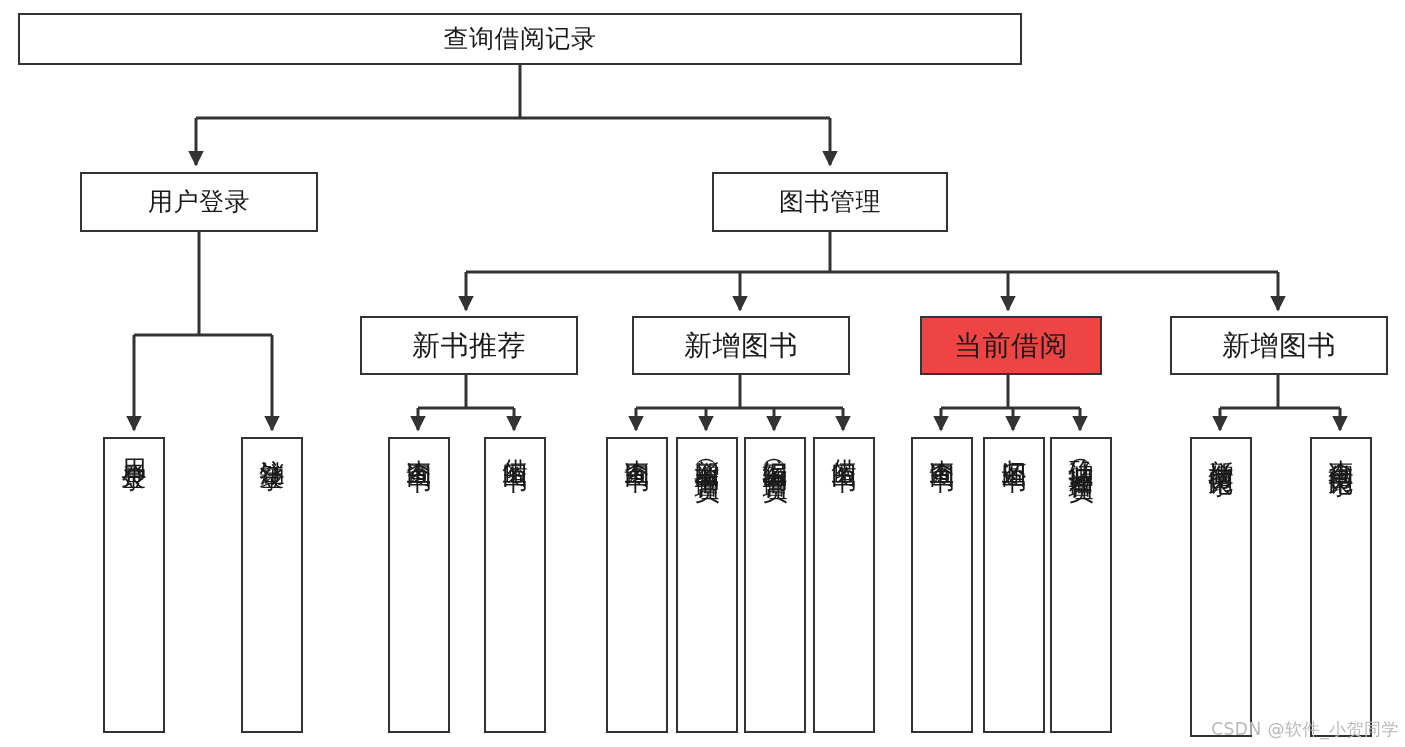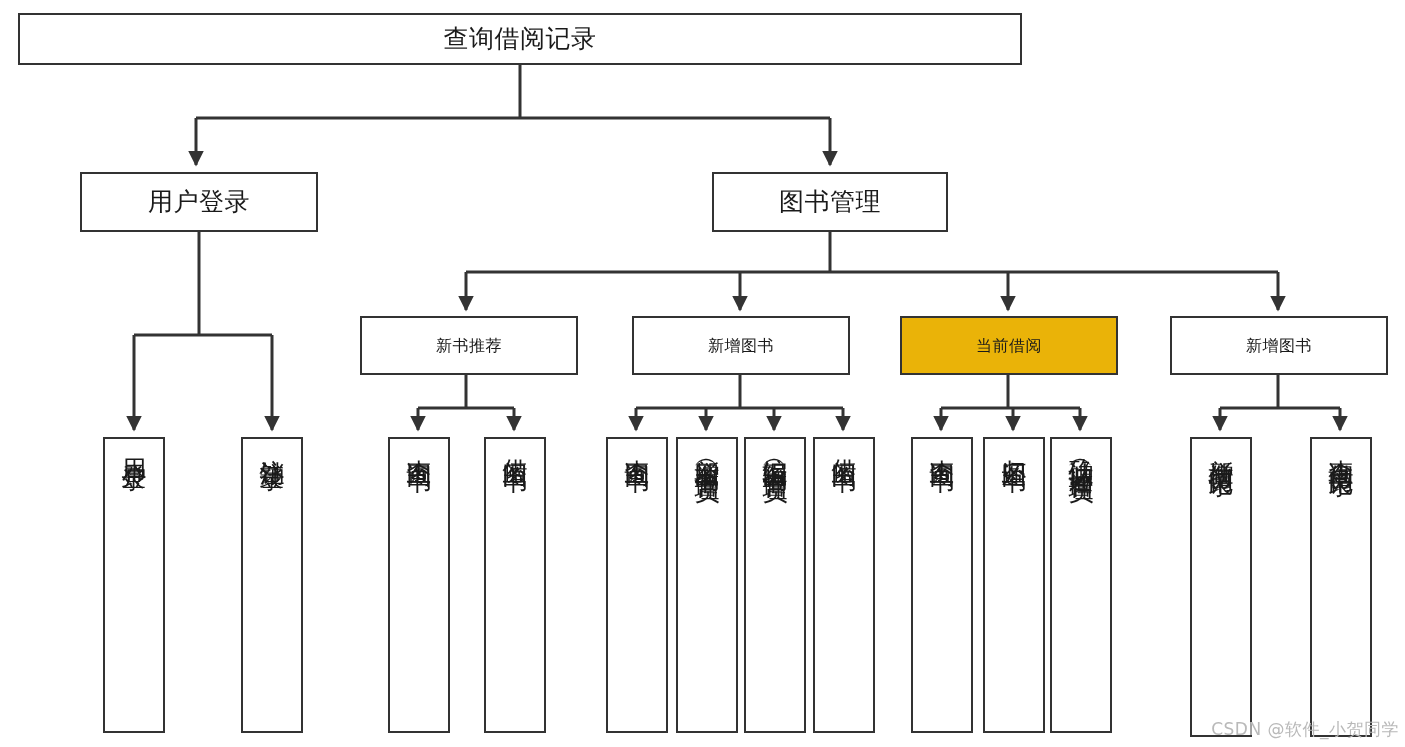--- a/index.html
+++ b/index.html
@@ -42,21 +42,21 @@
     text-align: center;
     line-height: 1.12;
     white-space: nowrap;
   }
   
   .node.horiz .lbl {
     font-size: 25px;
     letter-spacing: 0.5px;
   }
   .node.lvl2 .lbl {
-    font-size: 16px;
+    font-size: 28px;
     letter-spacing: 0.5px;
   }
   
   .node.leaf {
     align-items: flex-start;
     justify-content: center;
     padding-top: 0px;
   }
   .node.leaf .lbl {
     writing-mode: vertical-rl;
@@ -146,21 +146,21 @@
   <div class="node horiz" style="left: 712px; top: 172px; width: 236px; height: 60px; border-color: rgb(51, 51, 51); background: rgb(255, 255, 255); color: rgb(26, 26, 26);">
     <span class="lbl">图书管理</span>
   </div>
 
   <div class="node lvl2" style="left: 360px; top: 316px; width: 218px; height: 59px; border-color: rgb(51, 51, 51); background: rgb(255, 255, 255); color: rgb(26, 26, 26);">
     <span class="lbl">新书推荐</span>
   </div>
   <div class="node lvl2" style="left: 632px; top: 316px; width: 218px; height: 59px; border-color: rgb(51, 51, 51); background: rgb(255, 255, 255); color: rgb(26, 26, 26);">
     <span class="lbl">新增图书</span>
   </div>
-  <div class="node lvl2" style="left: 900px; top: 316px; width: 218px; height: 59px; border-color: rgb(51, 51, 51); background: #eab308; color: rgb(26, 26, 26);">
+  <div class="node lvl2" style="left: 920px; top: 316px; width: 182px; height: 59px; border-color: rgb(51, 51, 51); background: #ef4444; color: rgb(26, 26, 26);">
     <span class="lbl">当前借阅</span>
   </div>
   <div class="node lvl2" style="left: 1170px; top: 316px; width: 218px; height: 59px; border-color: rgb(51, 51, 51); background: rgb(255, 255, 255); color: rgb(26, 26, 26);">
     <span class="lbl">新增图书</span>
   </div>
 
   <div class="node leaf" style="left: 103px; top: 437px; width: 62px; height: 296px; border-color: rgb(51, 51, 51); background: rgb(255, 255, 255); color: rgb(26, 26, 26);">
     <span class="lbl">用户登录</span>
   </div>
   <div class="node leaf" style="left: 241px; top: 437px; width: 62px; height: 296px; border-color: rgb(51, 51, 51); background: rgb(255, 255, 255); color: rgb(26, 26, 26);">

